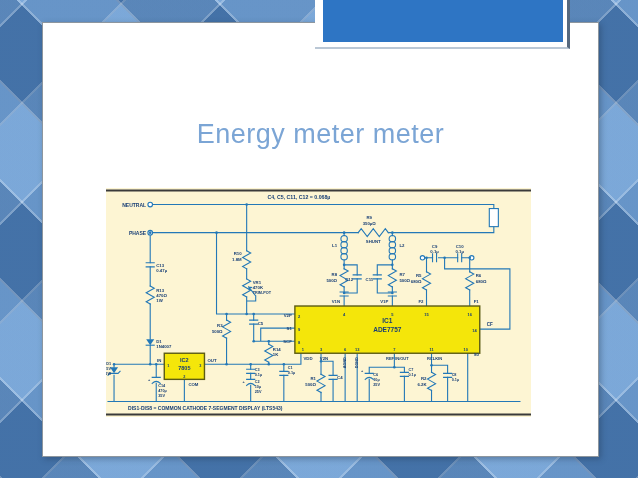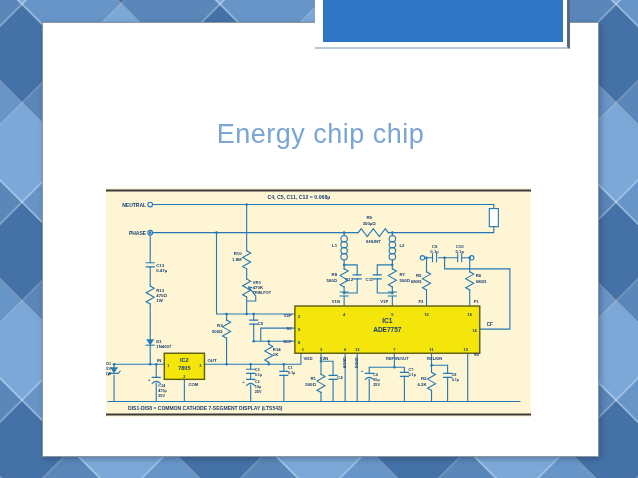--- a/index.html
+++ b/index.html
@@ -31,21 +31,21 @@
   .s5{font-size:5px;} .s52{font-size:5.2px;} .s55{font-size:5.5px;}
   .s65{font-size:6.5px;} .s4{font-size:4px;} .s38{font-size:3.8px;} .s45{font-size:4.5px;}
   .mid{text-anchor:middle;} .end{text-anchor:end;}
 </style>
 </head>
 <body>
 
 <div class="stage">
 
   <div class="slide">
-    <div class="title">Energy chip chip</div>
+    <div class="title">Energy meter meter</div>
 
     <div class="circuit">
       <svg width="425" height="229" viewBox="0 0 423 227">
         <defs>
           <path id="rv" d="M0 0 l4 2.25 l-8 4.5 l8 4.5 l-8 4.5 l4 2.25"></path>
           <path id="rh" d="M0 0 l3 -4 l6 8 l6 -8 l6 8 l6 -8 l3 4"></path>
           <path id="capv" d="M-4 0 H4 M-4 4 H4"></path>
           <path id="caph" d="M0 -4 V4 M4 -4 V4"></path>
           <path id="cpol" d="M-4 0 H4 M-4 6 Q0 2 4 6"></path>
           <g id="coil">

